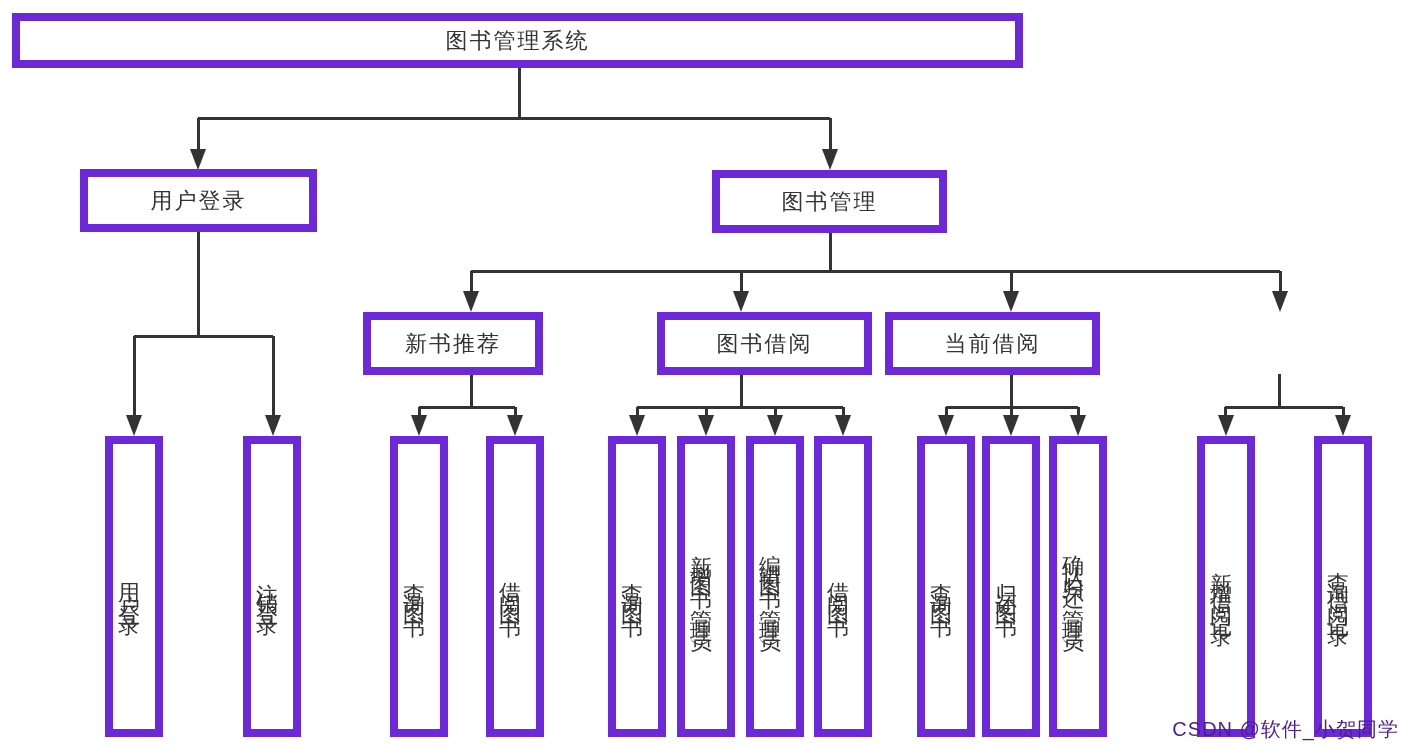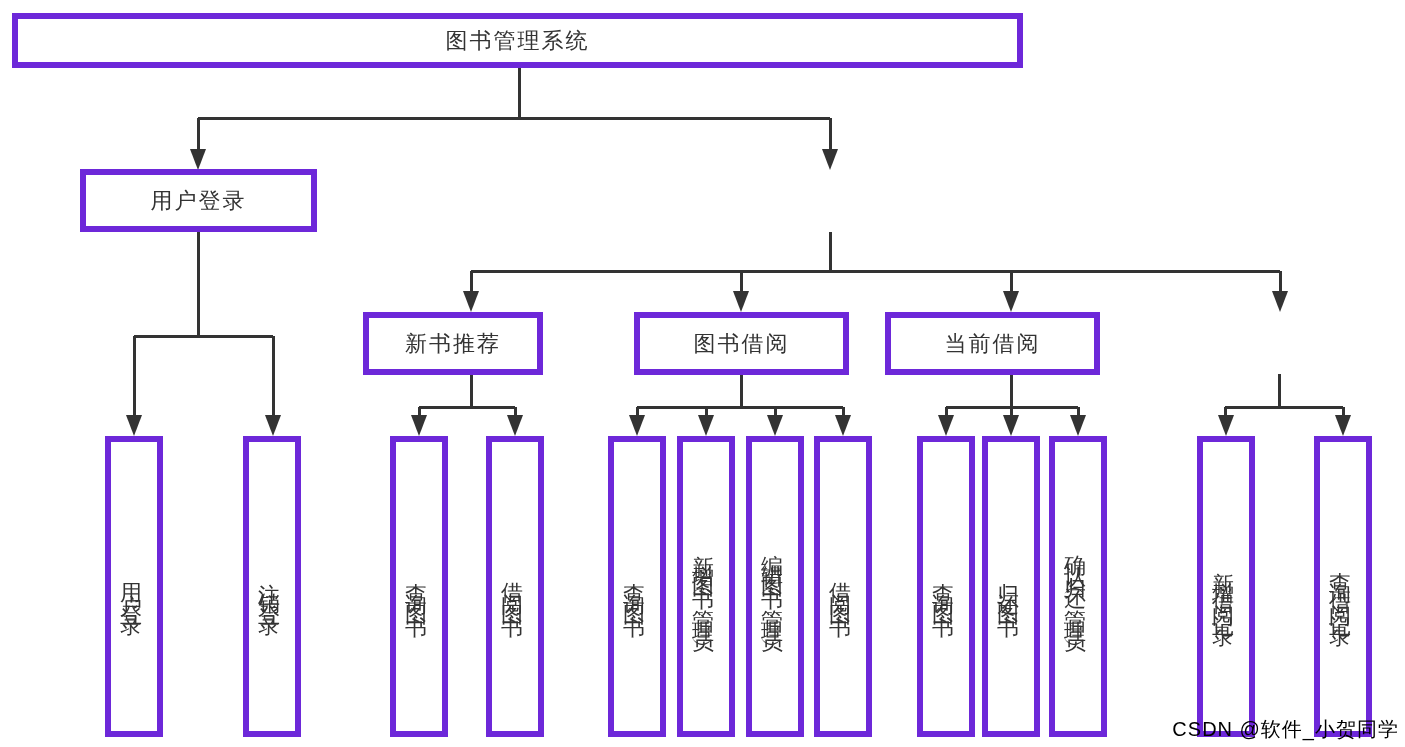--- a/index.html
+++ b/index.html
@@ -7,21 +7,21 @@
     position:relative;
     width:1405px;height:747px;
     background:#ffffff;
     overflow:hidden;
     font-family:"Liberation Sans","DejaVu Sans",sans-serif;
   }
   .edges{position:absolute;left:0;top:0;z-index:0;}
   .node{
     position:absolute;
     box-sizing:border-box;
-    border:6px solid #6d28d9;
+    border:8px solid #6d28d9;
     background:#ffffff;
     color:#333333;
     z-index:1;
     font-size:22px;
   }
   .h{
     display:flex;align-items:center;justify-content:center;
     letter-spacing:2px;
     white-space:nowrap;
   }
@@ -31,21 +31,21 @@
     text-align:center;
     letter-spacing:11px;
     line-height:52px;
     width:58px;height:301px;
     top:436px;
   }
   .watermark{
     position:absolute;
     right:6px;bottom:4px;
     font-size:20px;
-    color:#000000;
+    color:#4c1d95;
     letter-spacing:1px;
     z-index:5;
     white-space:nowrap;
   }
 </style>
 </head>
 <body>
 
 <div class="canvas">
 
@@ -85,23 +85,24 @@
       <polygon points="1003,415 1019,415 1011,436"></polygon>
       <polygon points="1070,415 1086,415 1078,436"></polygon>
       <polygon points="1218,415 1234,415 1226,436"></polygon>
       <polygon points="1335,415 1351,415 1343,436"></polygon>
     </g>
   </svg>
 
   <div class="node h" style="left:12px;top:13px;width:1011px;height:55px">图书管理系统</div>
 
   <div class="node h" style="left:80px;top:169px;width:237px;height:63px">用户登录</div>
+  <div class="node h" style="left:712px;top:170px;width:235px;height:63px">图书管理</div>
 
   <div class="node h" style="left:363px;top:312px;width:180px;height:63px">新书推荐</div>
-  <div class="node h" style="left:634px;top:312px;width:215px;height:63px">图书借阅</div>
+  <div class="node h" style="left:657px;top:312px;width:215px;height:63px">图书借阅</div>
   <div class="node h" style="left:885px;top:312px;width:215px;height:63px">当前借阅</div>
 
   <div class="node v" style="left:105px">用户登录</div>
   <div class="node v" style="left:243px">注销登录</div>
 
   <div class="node v" style="left:390px">查询图书</div>
   <div class="node v" style="left:486px">借阅图书</div>
 
   <div class="node v" style="left:608px">查询图书</div>
   <div class="node v" style="left:677px">新增图书（管理员）</div>

